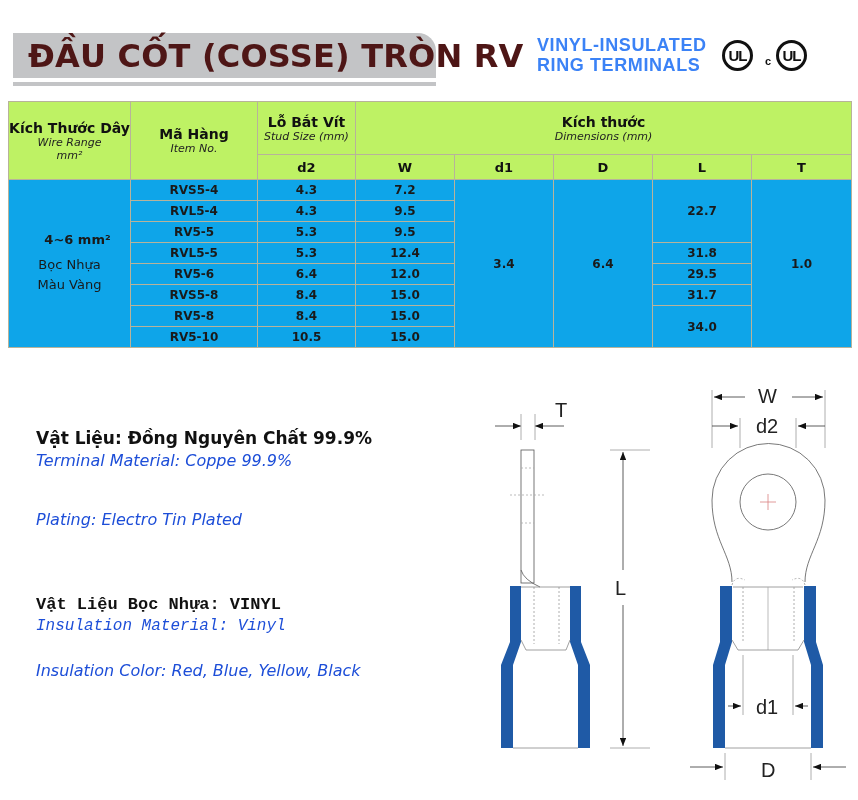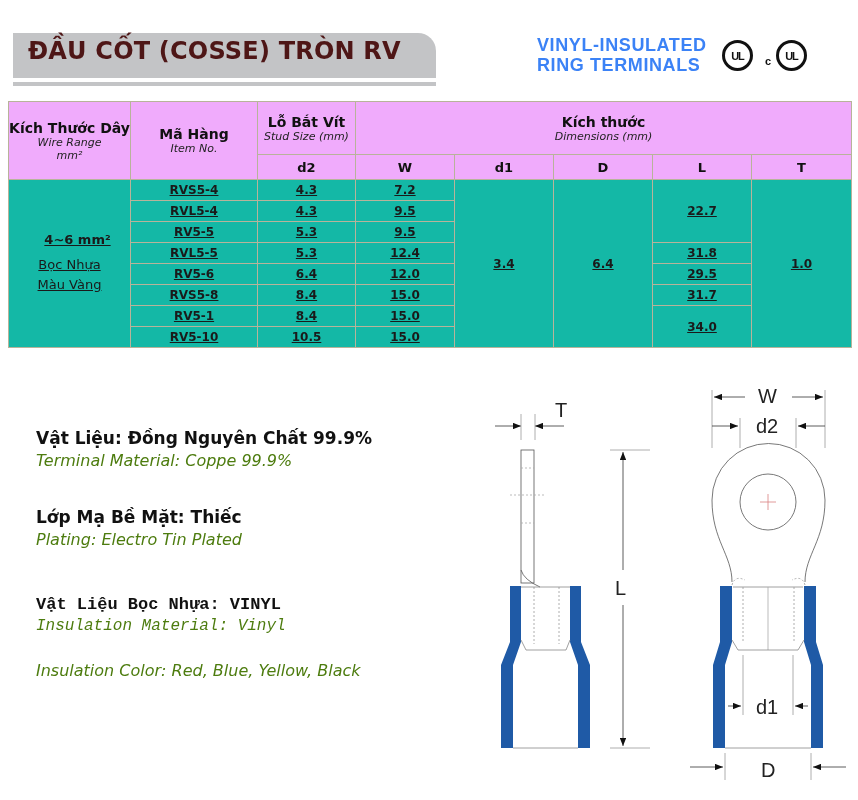--- a/index.html
+++ b/index.html
@@ -4,57 +4,57 @@
 <style>
   * { box-sizing: border-box; margin: 0; padding: 0; }
   html, body { width: 858px; height: 800px; background: #ffffff; overflow: hidden; }
   body { position: relative; font-family: "DejaVu Sans", sans-serif; color: #111; }
 
   .banner {
     position: absolute; left: 13px; top: 33px; width: 423px; height: 45px;
     background: #c3c4c6; border-top-right-radius: 18px;
   }
   .banner-title {
-    position: absolute; left: 28px; top: 37px; font-size: 24px; font-weight: bold;
+    position: absolute; left: 28px; top: 37px; font-size: 32px; font-weight: bold;
     color: #4e1616; letter-spacing: 0.2px; white-space: nowrap;
   }
   .banner-underline {
     position: absolute; left: 13px; top: 82px; width: 423px; height: 4px; background: #c3c4c6;
   }
 
   .vinyl-label {
     position: absolute; left: 537px; top: 35px; font-family: "Liberation Sans", sans-serif;
     font-weight: bold; font-size: 18px; line-height: 20px; color: #3b82f6; letter-spacing: 0.6px;
   }
   .ul-logo {
     position: absolute; width: 31px; height: 31px; border: 3px solid #111; border-radius: 50%;
-    font-family: "Liberation Sans", sans-serif; font-weight: bold; font-size: 11px;
+    font-family: "Liberation Sans", sans-serif; font-weight: bold; font-size: 15px;
     display: flex; align-items: center; justify-content: center; color: #111; letter-spacing: -1px;
   }
   .ul-c { position: absolute; left: 765px; top: 55px; font-family: "Liberation Sans", sans-serif;
     font-size: 11px; font-weight: bold; }
 
   table.spec {
     position: absolute; left: 8px; top: 101px; width: 843px; height: 247px;
     border-collapse: collapse; font-family: "DejaVu Sans", sans-serif; table-layout: fixed;
     border: 1.5px solid #8a8a80;
   }
   table.spec td, table.spec th {
     border: 1px solid #b8b39a; text-align: center; vertical-align: middle; padding: 0;
   }
-  table.spec thead th { background: #f0abfc; font-weight: bold; font-size: 13px; color: #111; }
-  table.spec tbody td { background: #14b8a6; font-weight: bold; font-size: 12px; color: #1a1a1a; height: 21px; text-decoration: underline; }
+  table.spec thead th { background: #bef264; font-weight: bold; font-size: 13px; color: #111; }
+  table.spec tbody td { background: #0ea5e9; font-weight: bold; font-size: 12px; color: #1a1a1a; height: 21px; }
   .th-main { display: block; font-weight: bold; font-size: 14px; }
   .th-sub { display: block; font-weight: normal; font-style: italic; font-size: 11px; color: #222; }
   .wire-range { font-weight: bold; font-size: 13px; margin-left: 16px; }
   .wire-note { display: block; font-weight: normal; font-size: 13px; margin-top: 8px; line-height: 20px; }
 
   .spec-block { position: absolute; left: 36px; margin-top: 26px; }
   .spec-vn { font-size: 17px; font-weight: bold; color: #111; white-space: nowrap; }
-  .spec-en { font-size: 16px; font-style: italic; color: #4d7c0f; margin-top: 3px; white-space: nowrap; }
+  .spec-en { font-size: 16px; font-style: italic; color: #1d4ed8; margin-top: 3px; white-space: nowrap; }
 
   .diagram { position: absolute; left: 480px; top: 370px; width: 378px; height: 430px; }
   .dim-label { font-family: "Liberation Sans", sans-serif; font-size: 20px; fill: #222; }
 </style>
 </head>
 <body>
 
 <div class="banner"></div>
 <div class="banner-title">ĐẦU CỐT (COSSE)  TRÒN RV</div>
 <div class="banner-underline"></div>
@@ -143,39 +143,38 @@
       <td>12.0</td>
       <td>29.5</td>
     </tr>
     <tr>
       <td>RVS5-8</td>
       <td>8.4</td>
       <td>15.0</td>
       <td>31.7</td>
     </tr>
     <tr>
-      <td>RV5-1</td>
+      <td>RV5-8</td>
       <td>8.4</td>
       <td>15.0</td>
       <td rowspan="2">34.0</td>
     </tr>
     <tr>
       <td>RV5-10</td>
       <td>10.5</td>
       <td>15.0</td>
     </tr>
   </tbody>
 </table>
 
 <div class="spec-block" style="top:402px;">
   <div class="spec-vn">Vật Liệu:  Đồng Nguyên Chất 99.9%</div>
   <div class="spec-en">Terminal Material: Coppe 99.9%</div>
 </div>
 <div class="spec-block" style="top:481px;">
-  <div class="spec-vn">Lớp Mạ Bề Mặt:  Thiếc</div>
   <div class="spec-en">Plating: Electro Tin Plated</div>
 </div>
 <div class="spec-block" style="top:569px;font-family:Liberation Mono, monospace;">
   <div class="spec-vn">Vật Liệu Bọc Nhựa:  VINYL</div>
   <div class="spec-en">Insulation Material: Vinyl</div>
 </div>
 <div class="spec-block" style="top:632px;">
   <div class="spec-en">Insulation Color: Red, Blue, Yellow, Black</div>
 </div>
 

